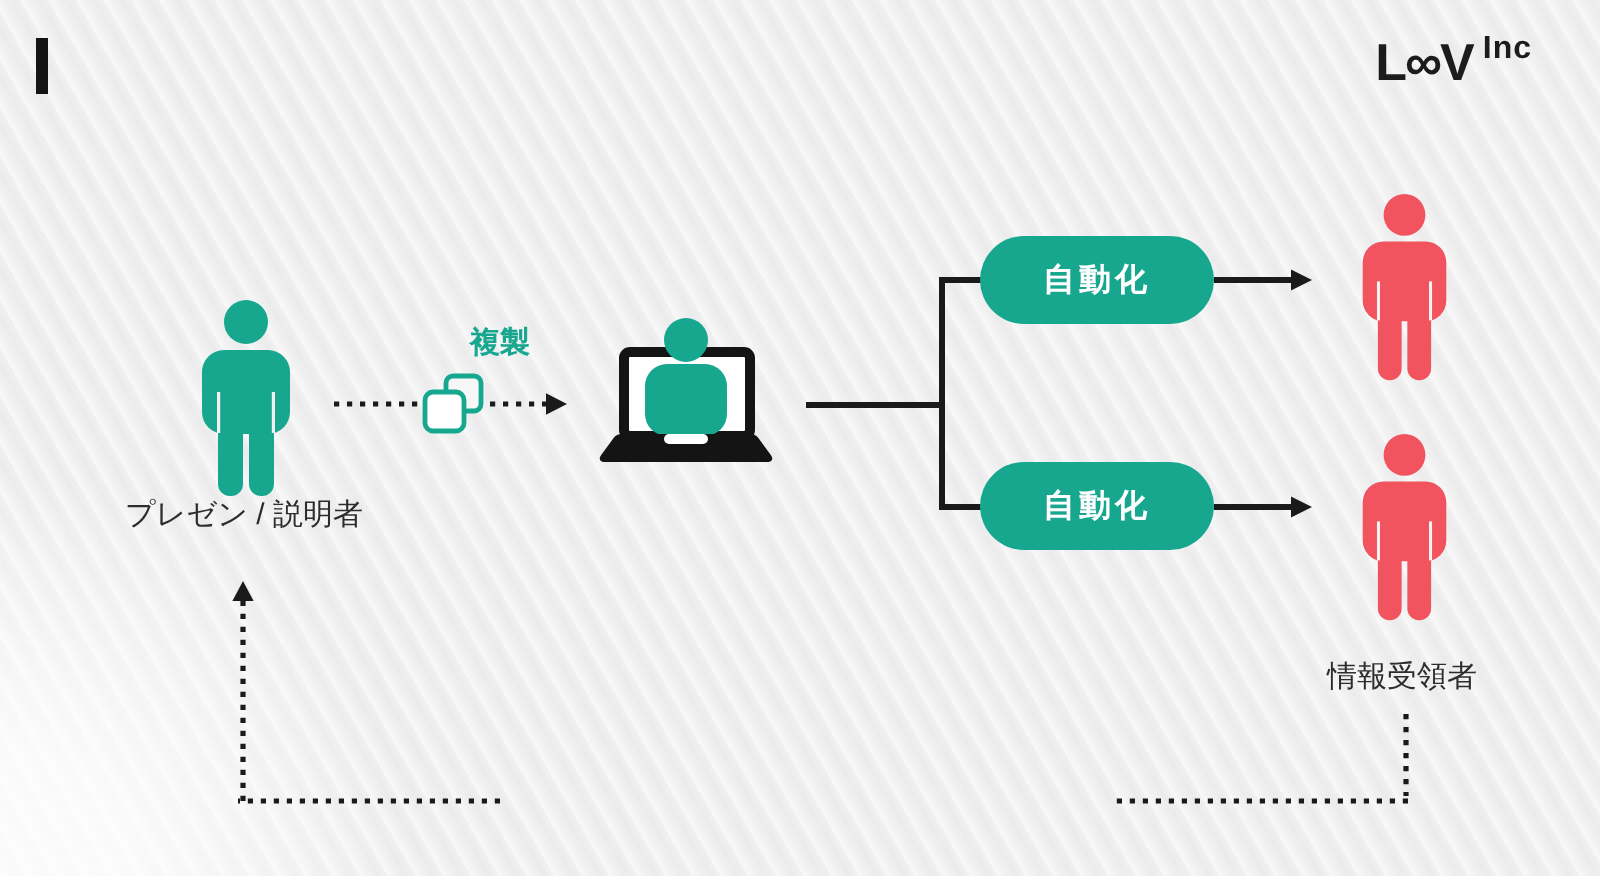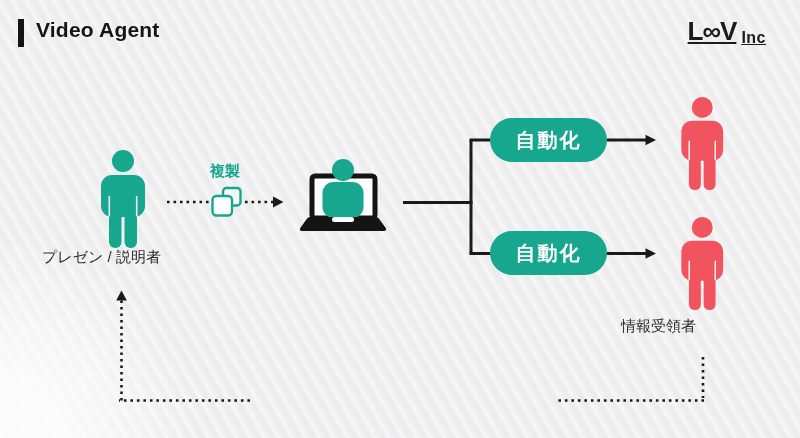--- a/index.html
+++ b/index.html
@@ -10,49 +10,48 @@
     background-image:
       radial-gradient(circle at 0% 100%, rgba(255,255,255,.75) 0 60px, rgba(255,255,255,0) 200px),
       repeating-linear-gradient(60deg,
         rgba(255,255,255,.55) 0px, rgba(255,255,255,0) 4px,
         rgba(110,110,125,.045) 8px, rgba(255,255,255,0) 12px);
   }
   .abs{position:absolute;}
   
   .accent-bar{left:18px;top:19px;width:6px;height:28px;background:#141414;}
   .page-title{left:36px;top:18px;font-size:21px;font-weight:bold;color:#141414;letter-spacing:.2px;}
-  .logo{right:34px;top:16px;display:flex;align-items:flex-end;color:#1c1c1c;text-decoration:underline;}
+  .logo{right:34px;top:16px;display:flex;align-items:flex-start;color:#1c1c1c;}
   .logo .mark{font-size:26px;font-weight:bold;letter-spacing:-1px;}
   .logo .suffix{font-size:16px;font-weight:600;margin-left:5px;letter-spacing:.5px;}
   
   .pill{display:flex;align-items:center;justify-content:center;background:var(--teal);color:#fff;font-weight:bold;}
-  .pill-auto{left:490px;width:117px;height:44px;border-radius:22px;font-size:20px;letter-spacing:2px;}
+  .pill-auto{left:490px;width:117px;height:44px;border-radius:22px;font-size:16px;letter-spacing:2px;}
   .pill-auto.top{top:118px;}
   .pill-auto.bottom{top:231px;}
   .pill-feedback{left:252px;top:383px;width:305px;height:34px;border-radius:17px;font-size:14px;letter-spacing:1px;}
   
-  .label{font-size:15px;color:#2d2d2d;}
+  .label{font-size:15px;color:#2d2d2d;text-align:center;}
   .presenter-label{left:42px;top:248px;width:160px;}
-  .recipient-label{left:621px;top:317px;width:160px;}
-  .copy-label{left:185px;top:162px;width:80px;color:var(--teal);font-weight:bold;font-size:15px;text-align:center;}
+  .recipient-label{left:621px;top:329px;width:160px;}
+  .copy-label{left:185px;top:162px;width:80px;color:var(--teal);font-weight:bold;font-size:15px;text-align:right;}
   
   .fill-teal{fill:var(--teal);}
   .fill-red{fill:var(--red);}
   .ln{stroke:var(--line);fill:none;}
   .solid{stroke-width:3px;}
   .dotted{stroke-width:2.6px;stroke-dasharray:2.6 3.9;}
   .head{fill:var(--line);stroke:none;}
 </style>
 </head>
 <body>
 
 <div class="canvas">
 
   <div class="abs accent-bar"></div>
-  <div class="abs page-title">Video Agent</div>
   <div class="abs logo">
     <span class="mark">L∞V</span>
     <span class="suffix">Inc</span>
   </div>
 
   <svg class="abs" style="left:0;top:0;" width="800" height="438" viewBox="0 0 800 438">
     <defs>
       <g id="person-shape">
         <circle cx="25" cy="11" r="11"></circle>
         <rect x="3" y="25" width="44" height="42" rx="11"></rect>

